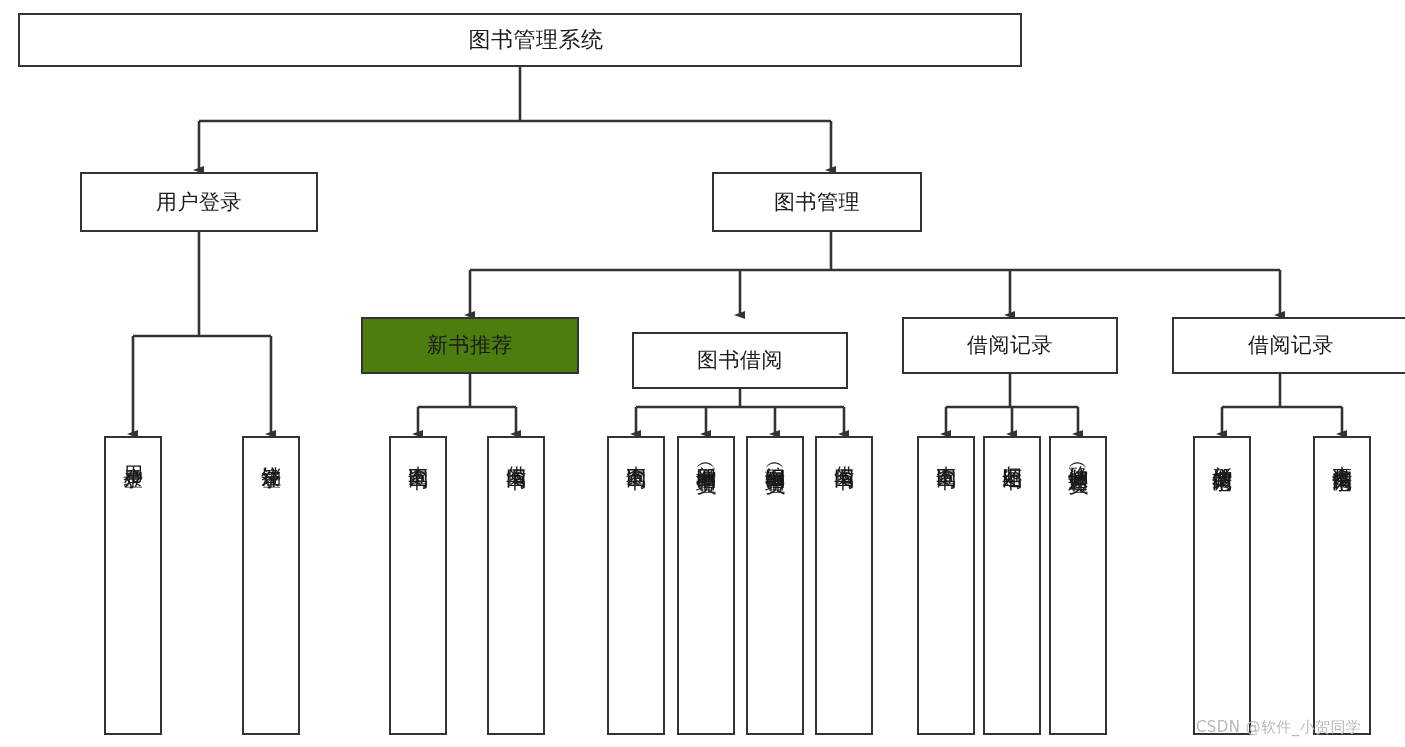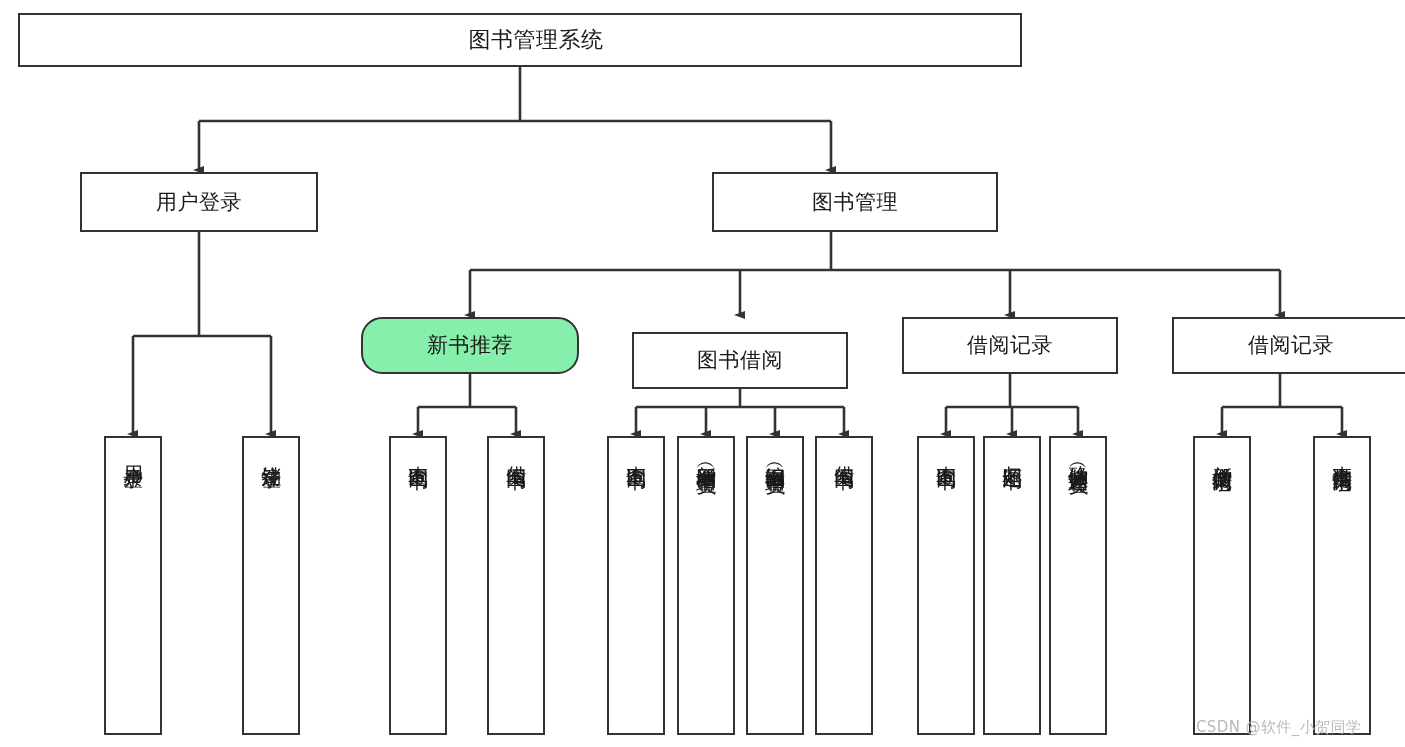--- a/index.html
+++ b/index.html
@@ -117,24 +117,24 @@
       </g>
   </svg>
 
   <div id="node-layer">
       <div class="node horiz root" style="left: 18px; top: 13px; width: 1004px; height: 54px; border-color: rgb(51, 51, 51); background: rgb(255, 255, 255);">
         <span class="node-label">图书管理系统</span>
       </div>
       <div class="node horiz" style="left: 80px; top: 172px; width: 238px; height: 60px; border-color: rgb(51, 51, 51); background: rgb(255, 255, 255);">
         <span class="node-label">用户登录</span>
       </div>
-      <div class="node horiz" style="left: 712px; top: 172px; width: 286px; height: 60px; border-color: rgb(51, 51, 51); background: rgb(255, 255, 255);">
+      <div class="node horiz" style="left: 712px; top: 172px; width: 210px; height: 60px; border-color: rgb(51, 51, 51); background: rgb(255, 255, 255);">
         <span class="node-label">图书管理</span>
       </div>
-      <div class="node horiz" style="left: 361px; top: 317px; width: 218px; height: 57px; border-color: rgb(51, 51, 51); background: #86efac; border-radius: 21px;">
+      <div class="node horiz" style="left: 361px; top: 317px; width: 218px; height: 57px; border-color: rgb(51, 51, 51); background: #4d7c0f;">
         <span class="node-label">新书推荐</span>
       </div>
       <div class="node horiz" style="left: 632px; top: 332px; width: 216px; height: 57px; border-color: rgb(51, 51, 51); background: rgb(255, 255, 255);">
         <span class="node-label">图书借阅</span>
       </div>
       <div class="node horiz" style="left: 902px; top: 317px; width: 216px; height: 57px; border-color: rgb(51, 51, 51); background: rgb(255, 255, 255);">
         <span class="node-label">借阅记录</span>
       </div>
       <div class="node horiz" style="left: 1172px; top: 317px; width: 238px; height: 57px; border-color: rgb(51, 51, 51); background: rgb(255, 255, 255); align-items: center;">
         <span class="node-label">借阅记录</span>

